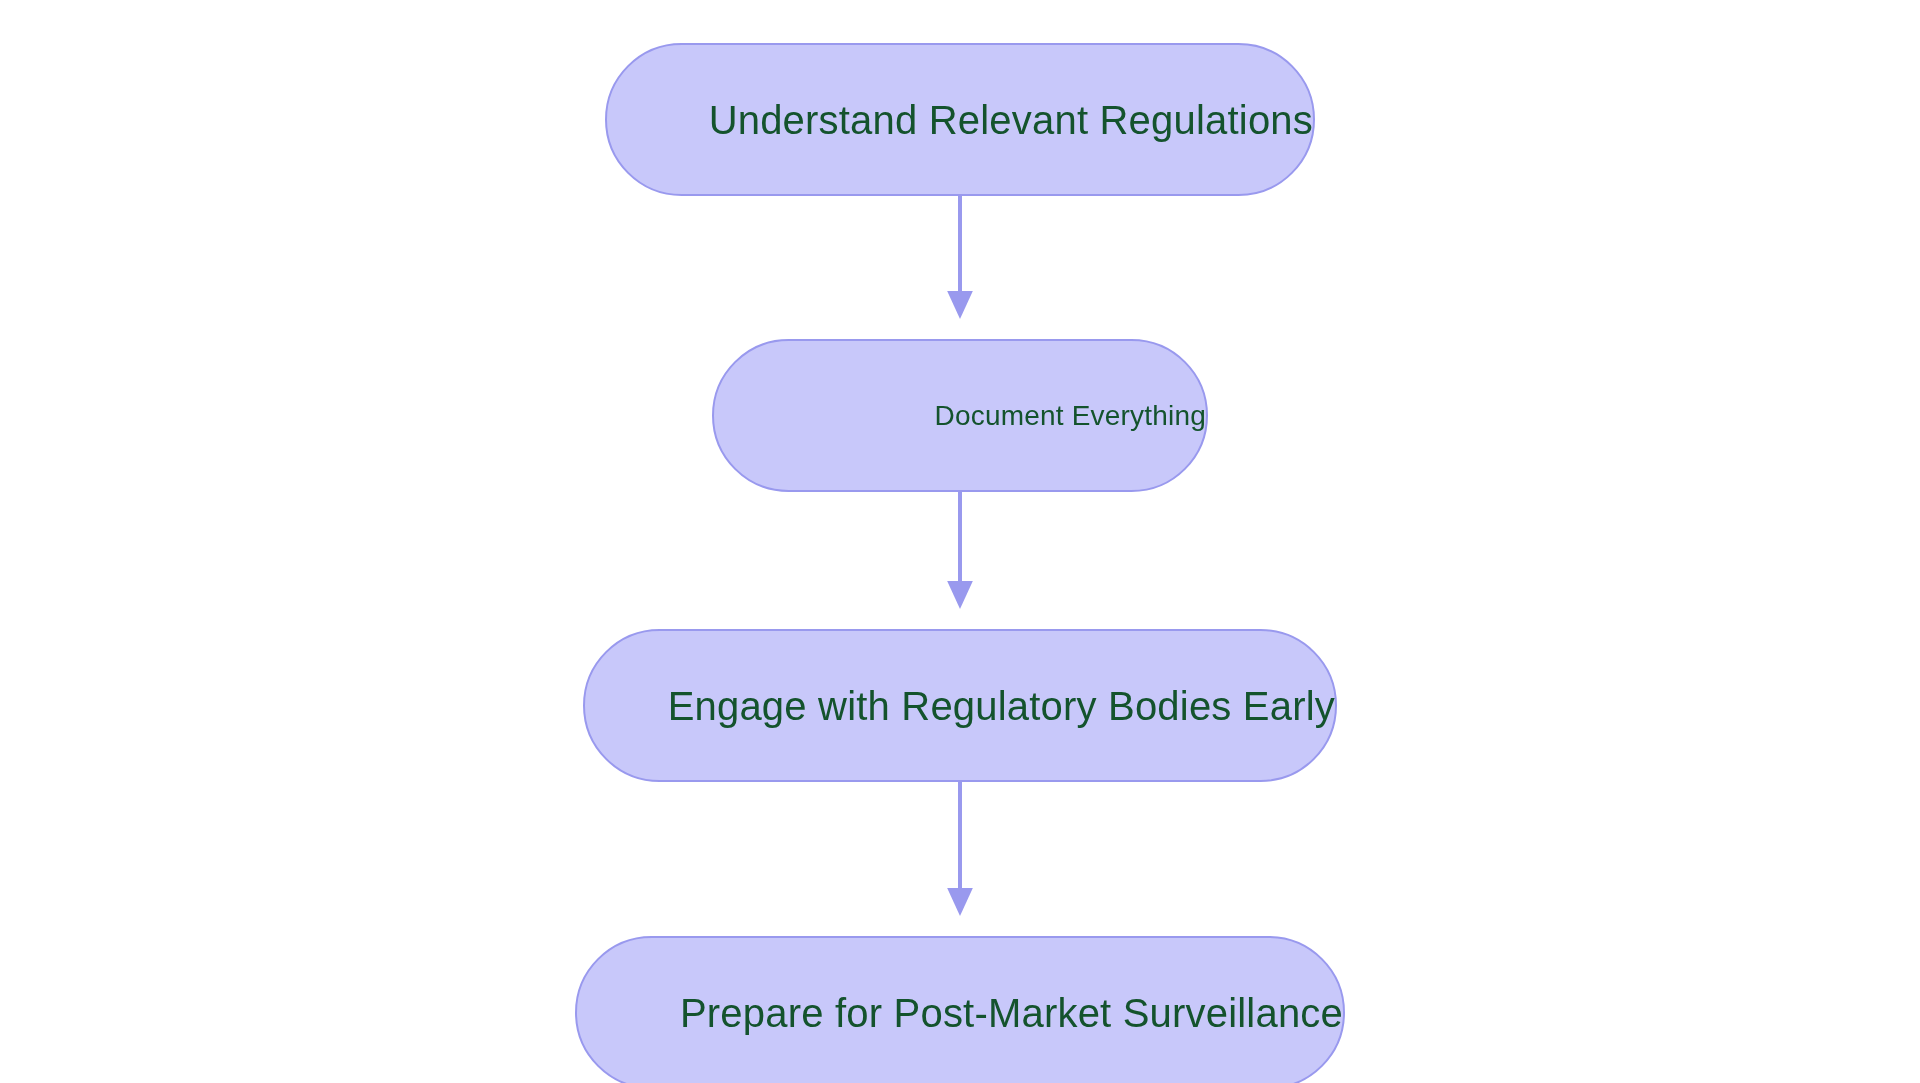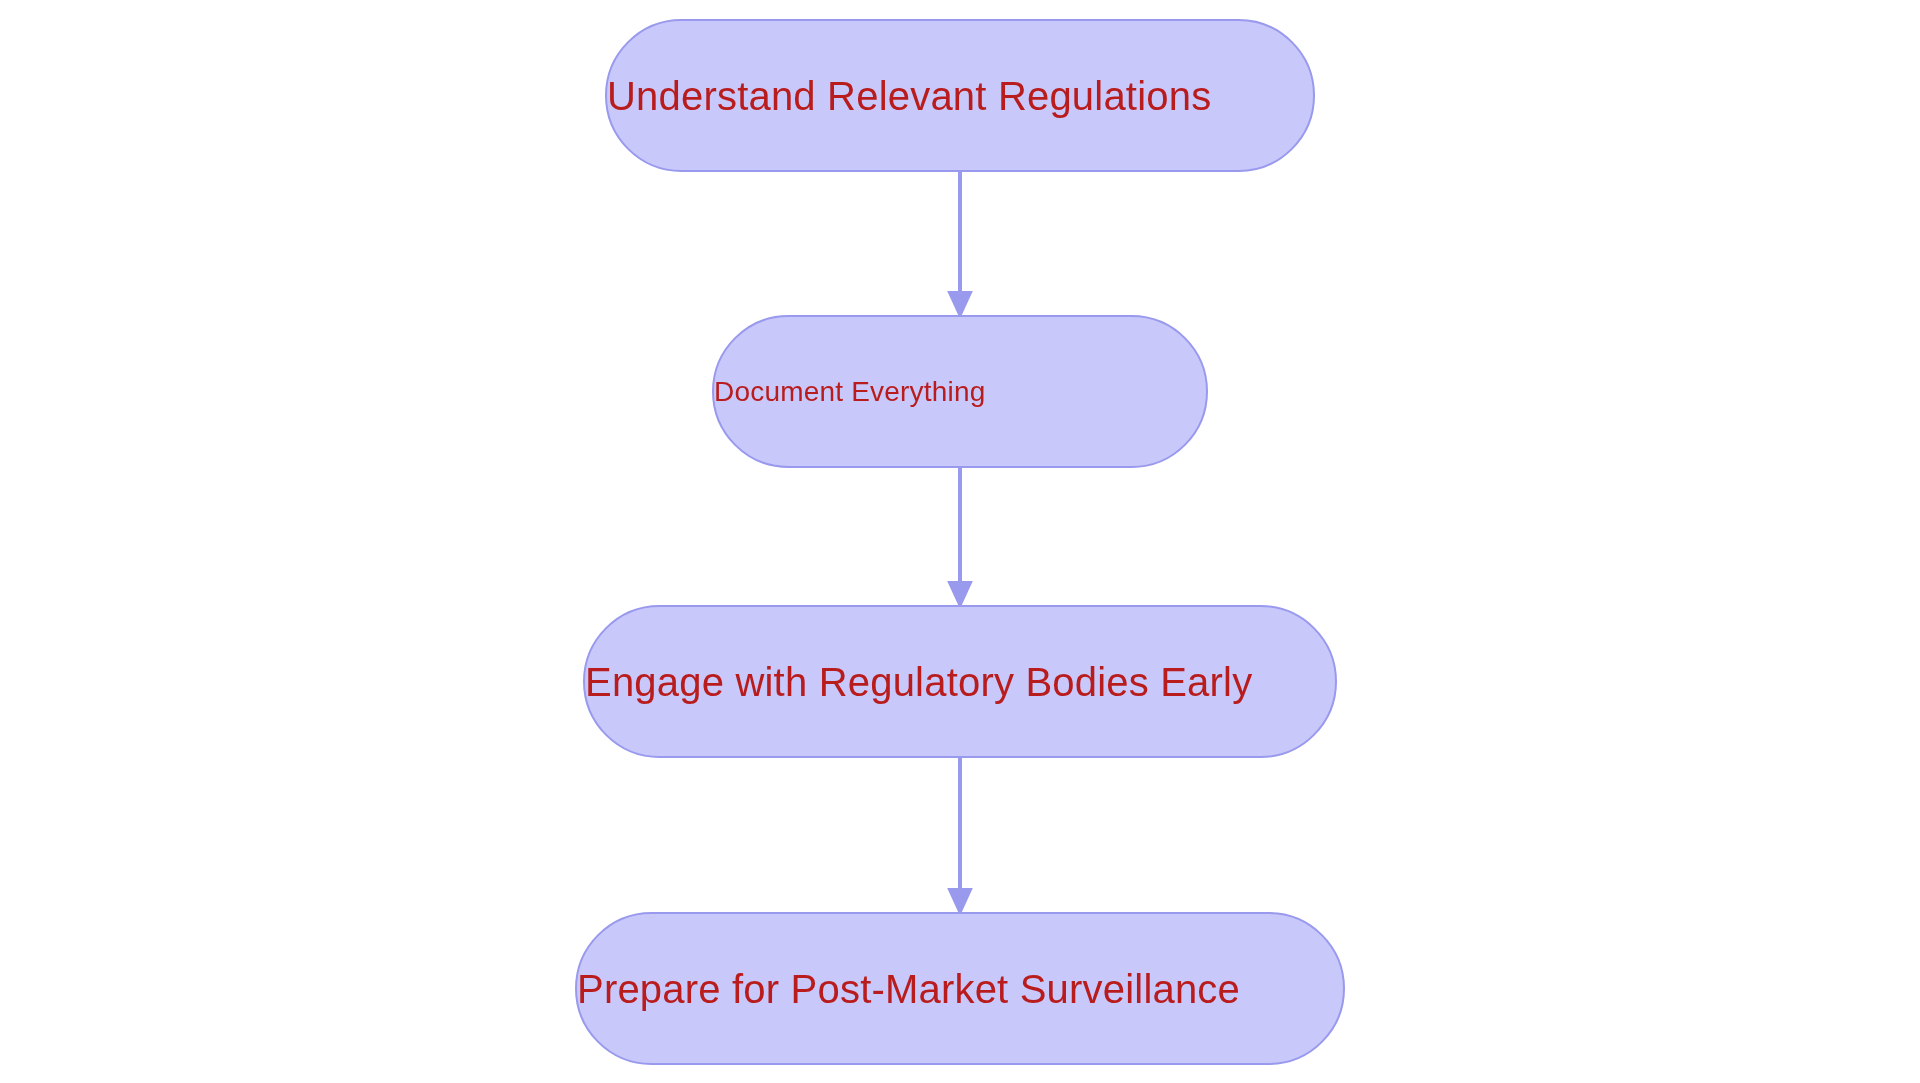--- a/index.html
+++ b/index.html
@@ -24,29 +24,30 @@
     top: 0;
     left: 0;
     width: 1920px;
     height: 1083px;
   }
   .flow-node {
     position: absolute;
     box-sizing: border-box;
     display: flex;
     align-items: center;
-    justify-content: flex-start;
+    justify-content: flex-end;
     background: #c8c8fa;
     border: 2px solid #9999ee;
     border-radius: 999px;
-    color: #b91c1c;
+    color: #14532d;
     font-family: "Liberation Sans", sans-serif;
     font-weight: 400;
     white-space: nowrap;
     letter-spacing: 0.2px;
+    margin-top: 24px;
   }
   .flow-node .node-label {
     display: block;
     line-height: 1;
   }
   
   #node-0 { left: 605px;  top: 19px;  width: 710px; height: 153px; font-size: 40px; }
   #node-1 { left: 712px;  top: 315px; width: 496px; height: 153px; font-size: 28px; }
   #node-2 { left: 583px;  top: 605px; width: 754px; height: 153px; font-size: 40px; }
   #node-3 { left: 575px;  top: 912px; width: 770px; height: 153px; font-size: 40px; }

